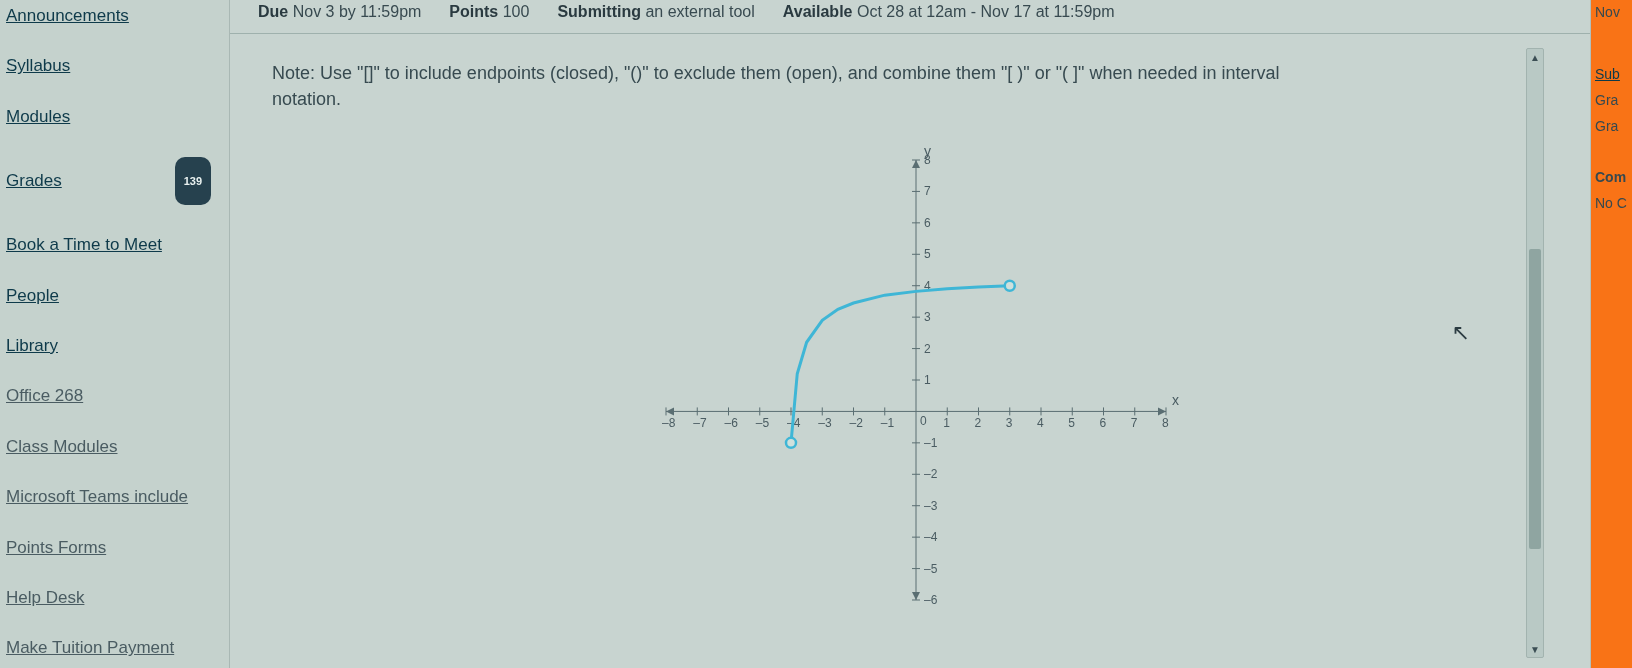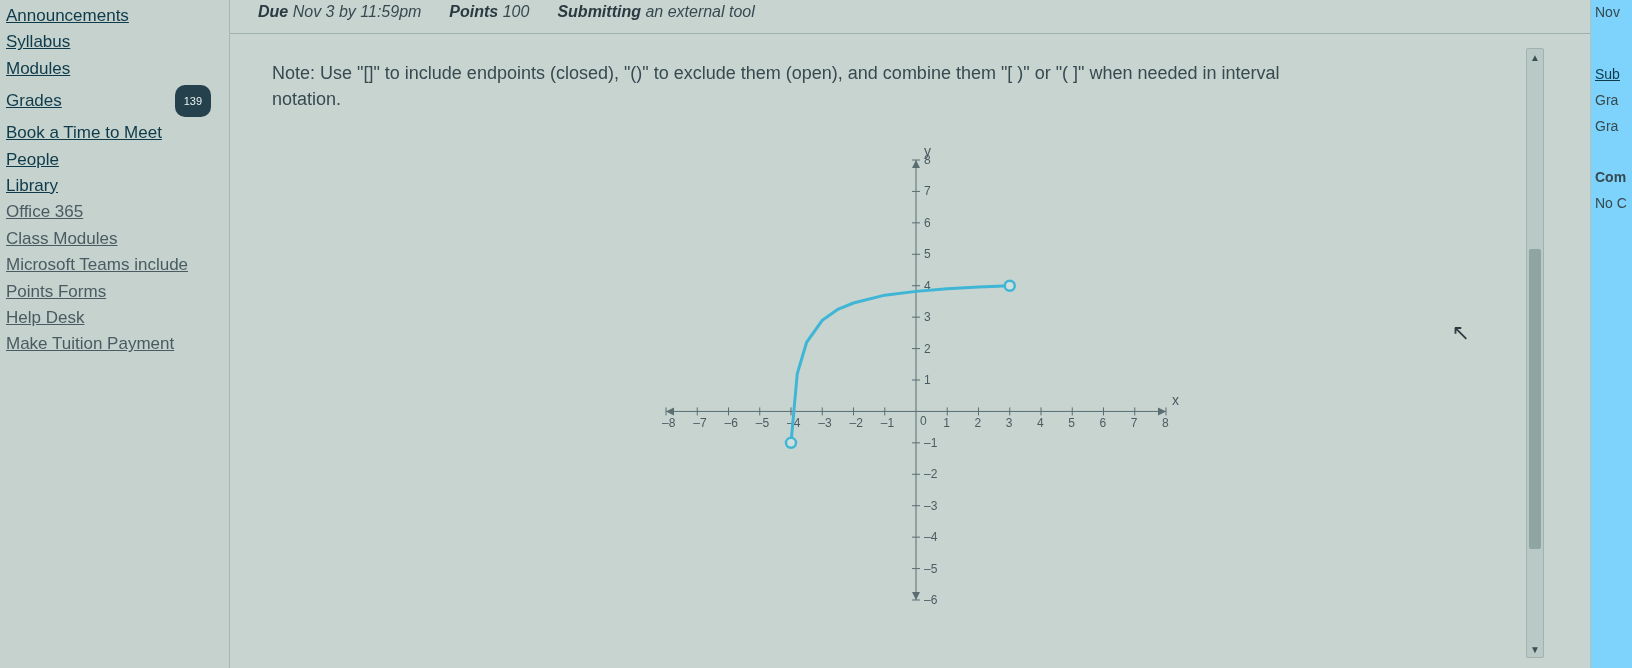--- a/index.html
+++ b/index.html
@@ -13,41 +13,41 @@
   }
   
   .sidebar {
     width: 230px;
     min-width: 230px;
     padding: 6px 10px 0 6px;
     background: #c5d2cd;
     border-right: 1px solid #a9b8b4;
     display: flex;
     flex-direction: column;
-    gap: 6px;
+    gap: 30px;
   }
   .nav-item {
     display: flex;
     align-items: center;
     gap: 8px;
   }
   .nav-link {
     color: #0e3a4a;
     text-decoration: underline;
     font-size: 17px;
     line-height: 1.2;
     cursor: pointer;
   }
   .nav-link.muted { color: #4a5c62; }
   .badge {
     background: #26414e;
     color: #e9f1f0;
     font-size: 11px;
-    font-weight: 400;
-    padding: 10px 9px;
+    font-weight: 700;
+    padding: 18px 9px;
     border-radius: 10px;
     margin-left: auto;
     margin-right: 8px;
   }
   
   .main {
     flex: 1;
     display: flex;
     flex-direction: column;
     min-width: 0;
@@ -55,21 +55,20 @@
   }
   .header {
     display: flex;
     align-items: center;
     gap: 28px;
     padding: 0 18px 10px 28px;
     border-bottom: 1px solid #9fb1ad;
     font-size: 16px;
     color: #384a50;
     height: 34px;
-    font-style: italic;
   }
   .header b { font-weight: 700; color: #2a3a40; }
   .content {
     flex: 1;
     padding: 26px 30px 0 42px;
     position: relative;
     overflow: hidden;
   }
   .note {
     font-size: 18px;
@@ -86,21 +85,21 @@
   svg.graph { display:block; }
   .axis, .tick { stroke: #5a6e72; stroke-width: 1; }
   .curve { stroke: #3fb6d6; stroke-width: 3; fill: none; }
   .openpt { fill: #cfe0dc; stroke: #3fb6d6; stroke-width: 2.5; }
   .axlabel { font: 14px Arial; fill: #4a5c62; }
   .ticklabel { font: 12px Arial; fill: #4a5c62; }
   
   .right-strip {
     width: 42px;
     min-width: 42px;
-    background: #7dd3fc;
+    background: #f97316;
     border-left: 1px solid #b2c0bc;
     padding: 4px 0 0 4px;
     font-size: 14px;
     color: #36494f;
     display: flex;
     flex-direction: column;
     gap: 10px;
     overflow: hidden;
   }
   .right-strip .rlink { color:#0e3a4a; text-decoration: underline; white-space: nowrap; margin-top: 36px; }
@@ -160,21 +159,21 @@
   <div class="nav-item">
     <a class="nav-link">Book a Time to Meet</a>
   </div>
   <div class="nav-item">
     <a class="nav-link">People</a>
   </div>
   <div class="nav-item">
     <a class="nav-link">Library</a>
   </div>
   <div class="nav-item">
-    <a class="nav-link muted">Office 365</a>
+    <a class="nav-link muted">Office 268</a>
   </div>
   <div class="nav-item">
     <a class="nav-link muted">Class Modules</a>
   </div>
   <div class="nav-item">
     <a class="nav-link muted">Microsoft Teams include</a>
   </div>
   <div class="nav-item">
     <a class="nav-link muted">Points Forms</a>
   </div>
@@ -192,20 +191,24 @@
       <b>Due</b>
       <span>Nov 3 by 11:59pm</span>
     </span>
     <span>
       <b>Points</b>
       <span>100</span>
     </span>
     <span>
       <b>Submitting</b>
       <span>an external tool</span>
+    </span>
+    <span>
+      <b>Available</b>
+      <span>Oct 28 at 12am - Nov 17 at 11:59pm</span>
     </span>
   </div>
 
   <div class="content">
     <p class="note">Note: Use "[]" to include endpoints (closed), "()" to exclude them (open), and combine them "[ )" or "( ]" when needed in interval notation.</p>
 
     <div class="graph-wrap">
       <svg class="graph" id="graph-svg" width="560" height="500">
           <line x1="30" y1="281.42857142857144" x2="530" y2="281.42857142857144" class="axis"></line>
           <line x1="280" y1="470" x2="280" y2="30" class="axis"></line>

